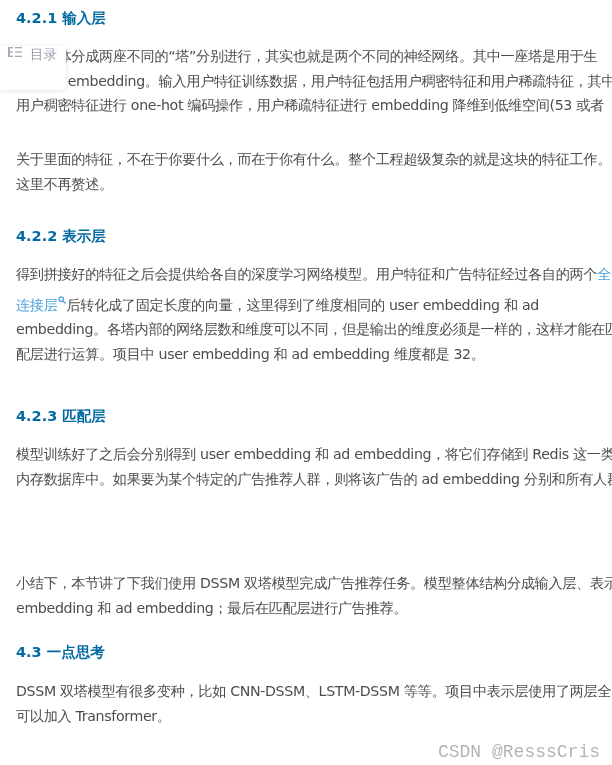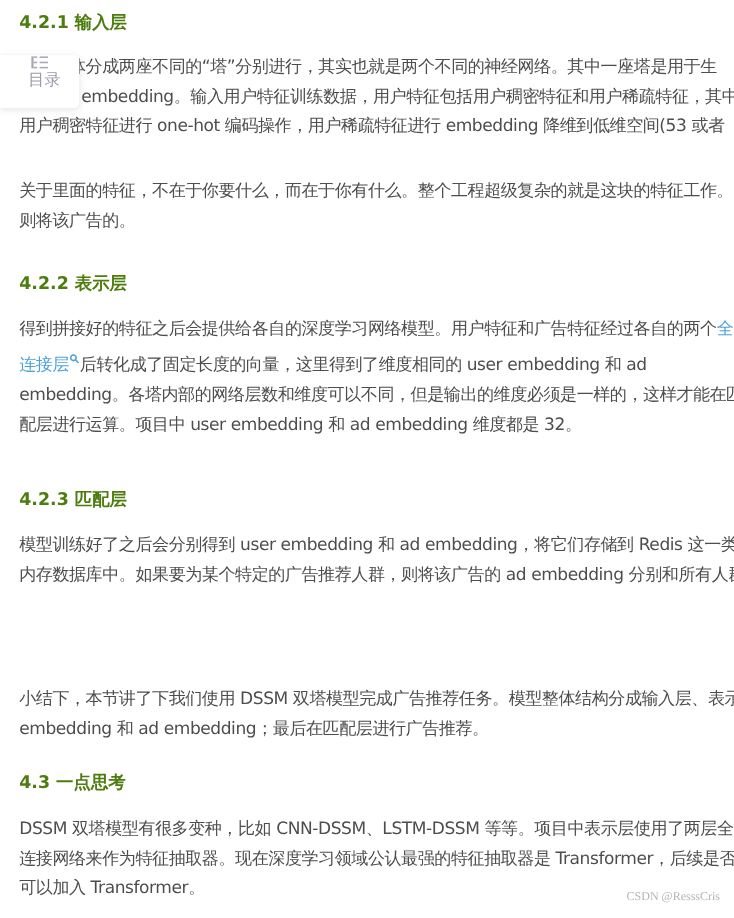--- a/index.html
+++ b/index.html
@@ -3,61 +3,61 @@
 <meta charset="utf-8">
 <style>
   html, body { margin: 0; padding: 0; }
   body {
     width: 612px; height: 765px; overflow: hidden; background: #ffffff;
     font-family: "DejaVu Sans", "Liberation Sans", sans-serif;
     color: #222226; position: relative;
   }
   .article { position: absolute; left: 16px; top: 0; width: 590px; }
   h4 {
-    font-size: 14.5px; font-weight: bold; margin: 0; color: #4d7c0f;
+    font-size: 14.5px; font-weight: bold; margin: 0; color: #0369a1;
     position: absolute; left: 0; white-space: nowrap;
   }
   .para {
     position: absolute; left: 0; width: 592px;
     font-size: 14.2px; line-height: 24.6px; color: #4d4d4d;
     letter-spacing: -0.35px;
   }
   .line { display: block; white-space: nowrap; }
   .link { color: #4ea1db; }
   .link-search {
     display: inline-block; width: 8px; height: 8px; vertical-align: super;
     position: relative; margin-right: 1px;
   }
   .toc {
     position: absolute; left: 0; top: 46px; width: 66px; height: 44px;
     background: #ffffff; border-radius: 0 4px 4px 0;
     box-shadow: 0 1px 5px rgba(0,0,0,0.10);
-    display: flex; align-items: center; padding-left: 8px; box-sizing: border-box;
-    color: #999aaa; font-size: 13.5px; cursor: pointer; flex-direction: column;
+    display: flex; align-items: flex-start; padding-left: 8px; box-sizing: border-box;
+    color: #999aaa; font-size: 13.5px; cursor: pointer;
   }
   .toc svg { margin-right: 8px; }
   .watermark {
-    position: absolute; right: 12px; top: 742px; font-size: 10px;
-    color: #b4b4b4; font-family: Liberation Serif, serif;
+    position: absolute; right: 12px; top: 742px; font-size: 18px;
+    color: #b4b4b4; font-family: Liberation Mono, monospace;
   }
 </style>
 </head>
 <body>
 
 <div class="article">
 
   <h4 style="top:9px">4.2.1 输入层</h4>
   <div class="para" style="top:44px">
     <span class="line">模型整体分成两座不同的“塔”分别进行，其实也就是两个不同的神经网络。其中一座塔是用于生</span>
     <span class="line">成 user embedding。输入用户特征训练数据，用户特征包括用户稠密特征和用户稀疏特征，其中</span>
     <span class="line">用户稠密特征进行 one-hot 编码操作，用户稀疏特征进行 embedding 降维到低维空间(53 或者</span>
   </div>
   <div class="para" style="top:147px">
     <span class="line">关于里面的特征，不在于你要什么，而在于你有什么。整个工程超级复杂的就是这块的特征工作。</span>
-    <span class="line">则将该广告的。</span>
+    <span class="line">这里不再赘述。</span>
   </div>
 
   <h4 style="top:227px">4.2.2 表示层</h4>
   <div class="para" style="top:262px">
     <span class="line"><span>得到拼接好的特征之后会提供给各自的深度学习网络模型。用户特征和广告特征经过各自的两个</span><span class="link">全</span></span>
     <span class="line"><span class="link">连接层</span><span class="link-search"><svg width="8" height="8" viewBox="0 0 8 8">
             <circle cx="3.2" cy="3.2" r="2.3" fill="none" stroke="#4ea1db" stroke-width="1.3"></circle>
             <line x1="5" y1="5" x2="7.5" y2="7.5" stroke="#4ea1db" stroke-width="1.4"></line>
           </svg></span><span>后转化成了固定长度的向量，这里得到了维度相同的 user embedding 和 ad</span></span>
     <span class="line">embedding。各塔内部的网络层数和维度可以不同，但是输出的维度必须是一样的，这样才能在匹</span>
@@ -70,21 +70,20 @@
     <span class="line">内存数据库中。如果要为某个特定的广告推荐人群，则将该广告的 ad embedding 分别和所有人群</span>
   </div>
   <div class="para" style="top:571px">
     <span class="line">小结下，本节讲了下我们使用 DSSM 双塔模型完成广告推荐任务。模型整体结构分成输入层、表示</span>
     <span class="line">embedding 和 ad embedding；最后在匹配层进行广告推荐。</span>
   </div>
 
   <h4 style="top:643px">4.3 一点思考</h4>
   <div class="para" style="top:679px">
     <span class="line">DSSM 双塔模型有很多变种，比如 CNN-DSSM、LSTM-DSSM 等等。项目中表示层使用了两层全</span>
-    <span class="line">连接网络来作为特征抽取器。现在深度学习领域公认最强的特征抽取器是 Transformer，后续是否</span>
     <span class="line">可以加入 Transformer。</span>
   </div>
 </div>
 
 <div class="toc">
   <svg width="14" height="12" viewBox="0 0 14 12">
     <rect x="0" y="1" width="2" height="10" fill="#a7a9b8"></rect>
     <rect x="2" y="1" width="3" height="1.3" fill="#a7a9b8"></rect>
     <rect x="2" y="5.4" width="3" height="1.3" fill="#a7a9b8"></rect>
     <rect x="2" y="9.7" width="3" height="1.3" fill="#a7a9b8"></rect>

